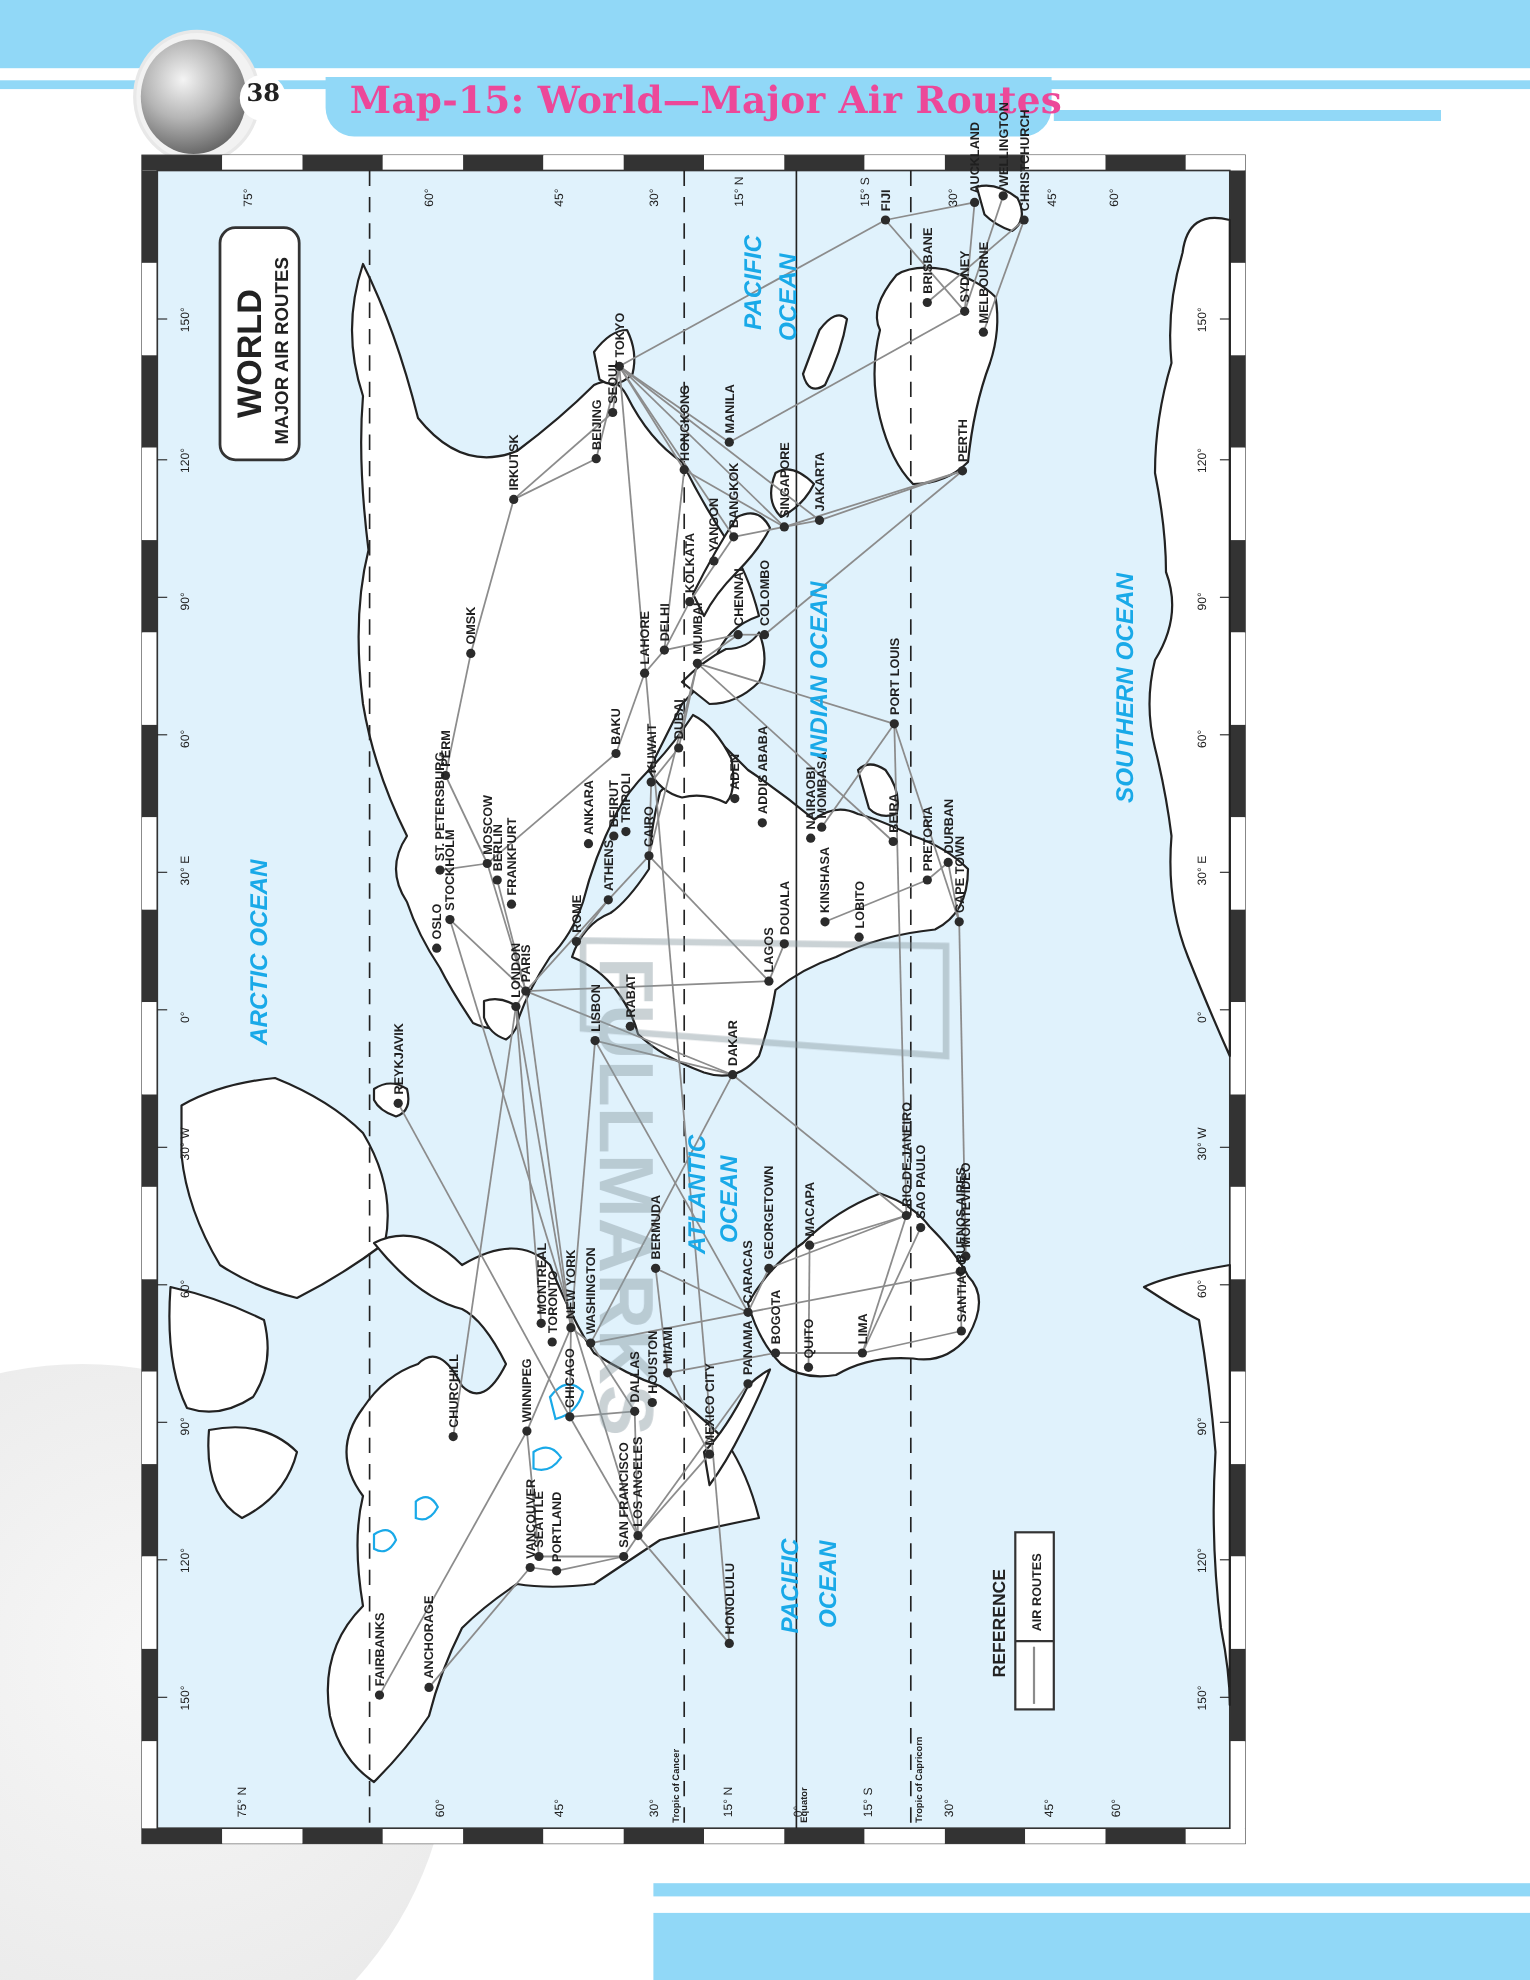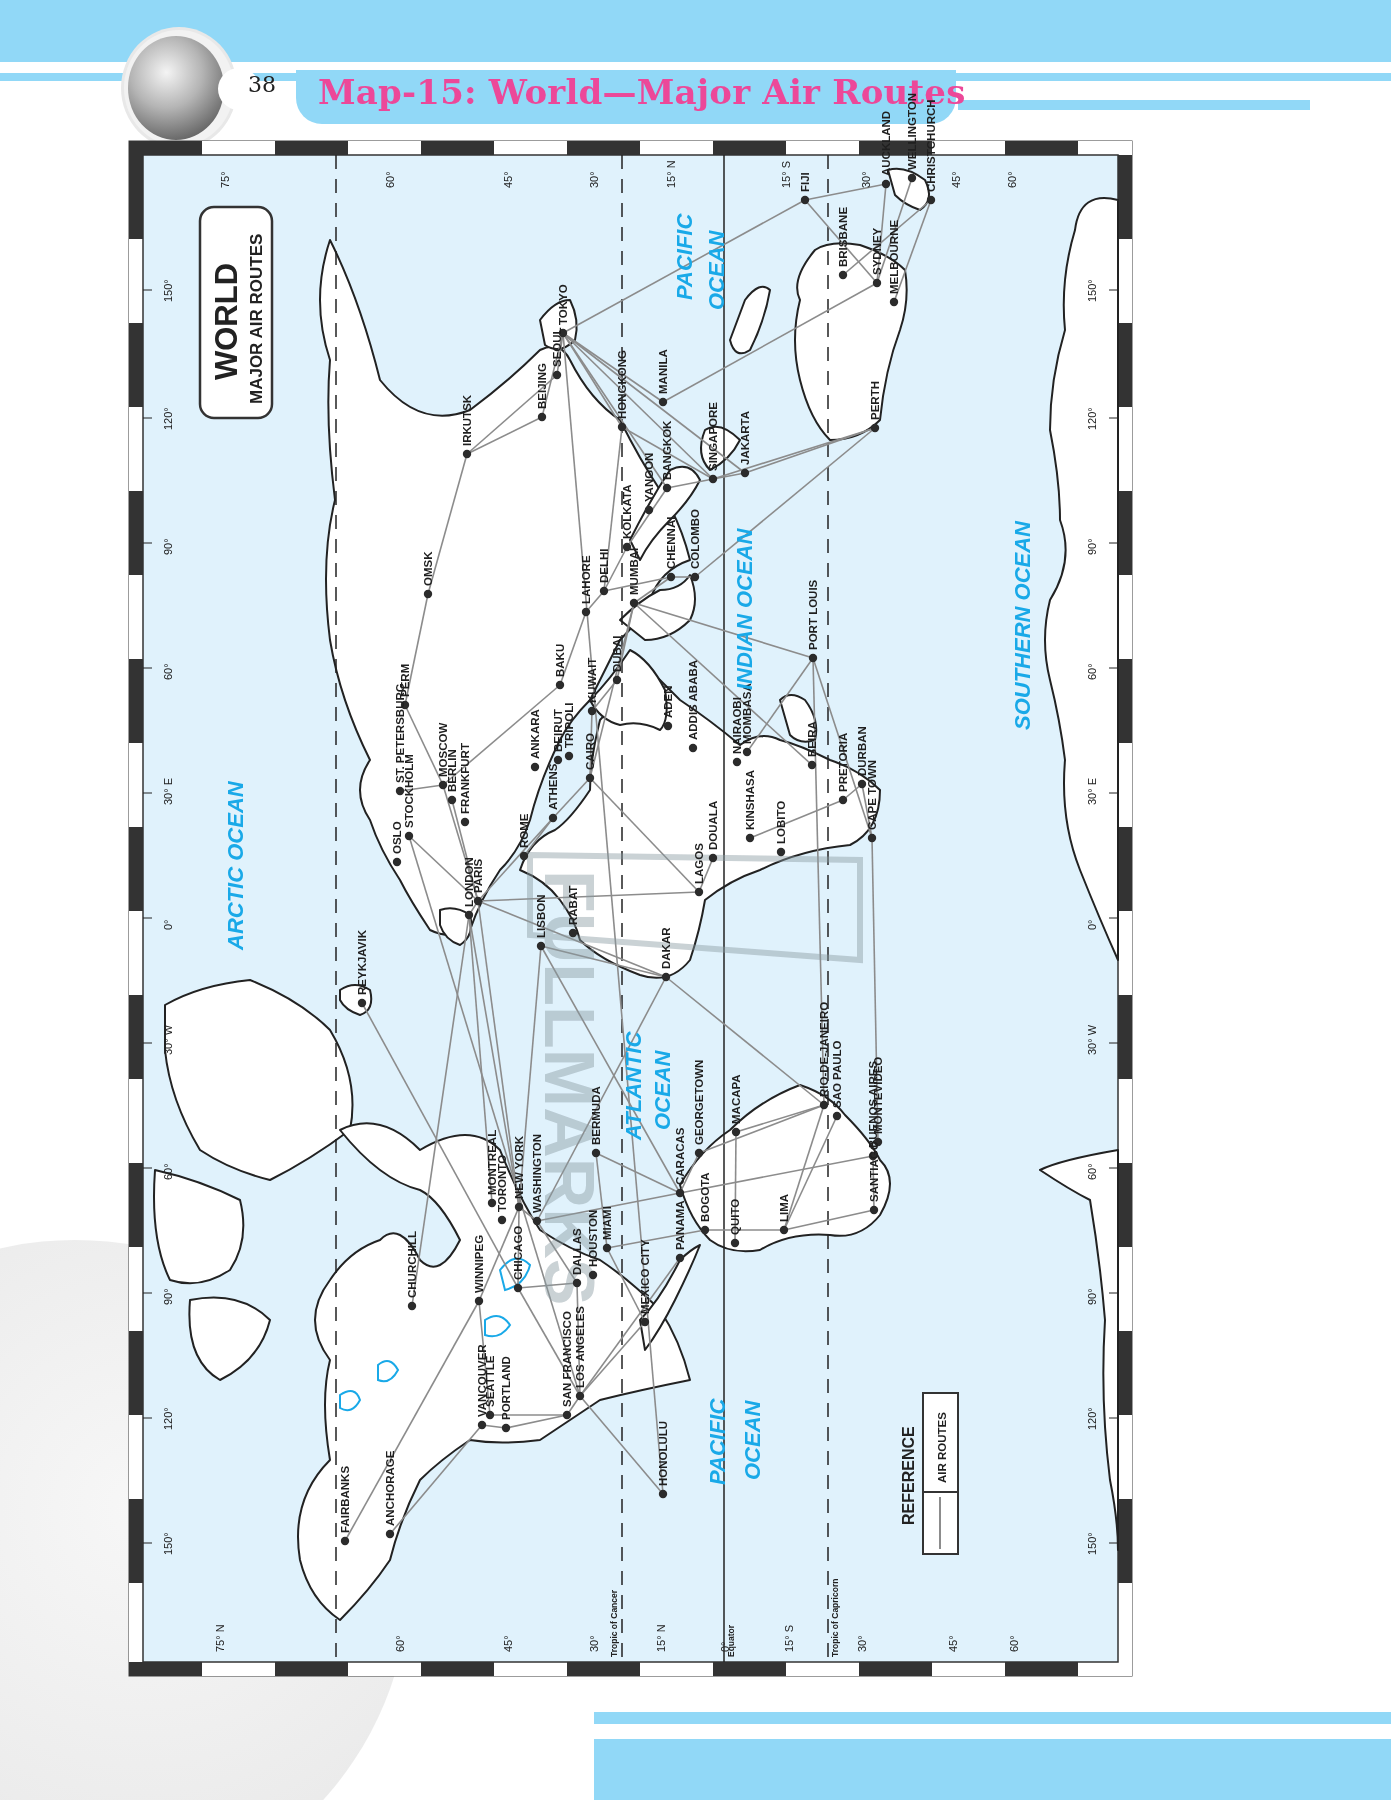--- a/index.html
+++ b/index.html
@@ -11,22 +11,22 @@
   .title-pill { position:absolute; left:296px; top:70px; width:660px; height:54px; background:#91d8f7;
                 border-radius:0 0 26px 26px; }
   .title-text { position:absolute; left:318px; top:72px; font-family:"DejaVu Serif", serif; font-weight:bold;
                 font-size:34px; color:#ec4899; letter-spacing:0.2px; white-space:nowrap; }
   .globe-wrap { position:absolute; left:124px; top:30px; width:110px; height:116px; border-radius:50%;
                 background:#f2f2f2; box-shadow:0 0 0 3px #e8e8e8; }
   .globe { position:absolute; left:128px; top:36px; width:96px; height:104px; border-radius:50%;
            background:radial-gradient(circle at 40% 35%, #f4f4f4 0%, #b5b5b5 40%, #6d6d6d 75%, #3f3f3f 100%); }
   .page-badge { position:absolute; left:218px; top:68px; width:42px; height:42px; border-radius:50%;
                 background:#ffffff; }
-  .page-num { position:absolute; left:224px; top:72px; font-family:"DejaVu Serif", serif; font-weight:normal;
-              font-size:22px; color:#222;margin-left:24px; }
+  .page-num { position:absolute; left:224px; top:72px; font-family:"DejaVu Serif", serif; font-weight:bold;
+              font-size:22px; color:#222; }
   .big-globe { position:absolute; left:-260px; top:1240px; width:670px; height:670px; border-radius:50%;
                background:radial-gradient(circle at 60% 40%, #f7f7f7 0%, #ececec 55%, #e2e2e2 100%); }
   .bottom-stripe1 { position:absolute; left:594px; top:1712px; width:797px; height:12px; background:#91d8f7; }
   .bottom-stripe2 { position:absolute; left:594px; top:1739px; width:797px; height:61px; background:#91d8f7; }
   .map-svg { position:absolute; left:0; top:0; }
   .lbl { font-family:"Liberation Sans", sans-serif; font-weight:bold; font-size:11.5px; fill:#1f1f1f; }
   .ocean { font-family:"Liberation Sans", sans-serif; font-weight:bold; font-style:italic; font-size:22px; fill:#19a9e8; }
   .deg { font-family:"Liberation Sans", sans-serif; font-size:11px; fill:#222; }
   .tiny { font-family:"Liberation Sans", sans-serif; font-weight:bold; font-size:8.5px; fill:#222; }
 </style>

